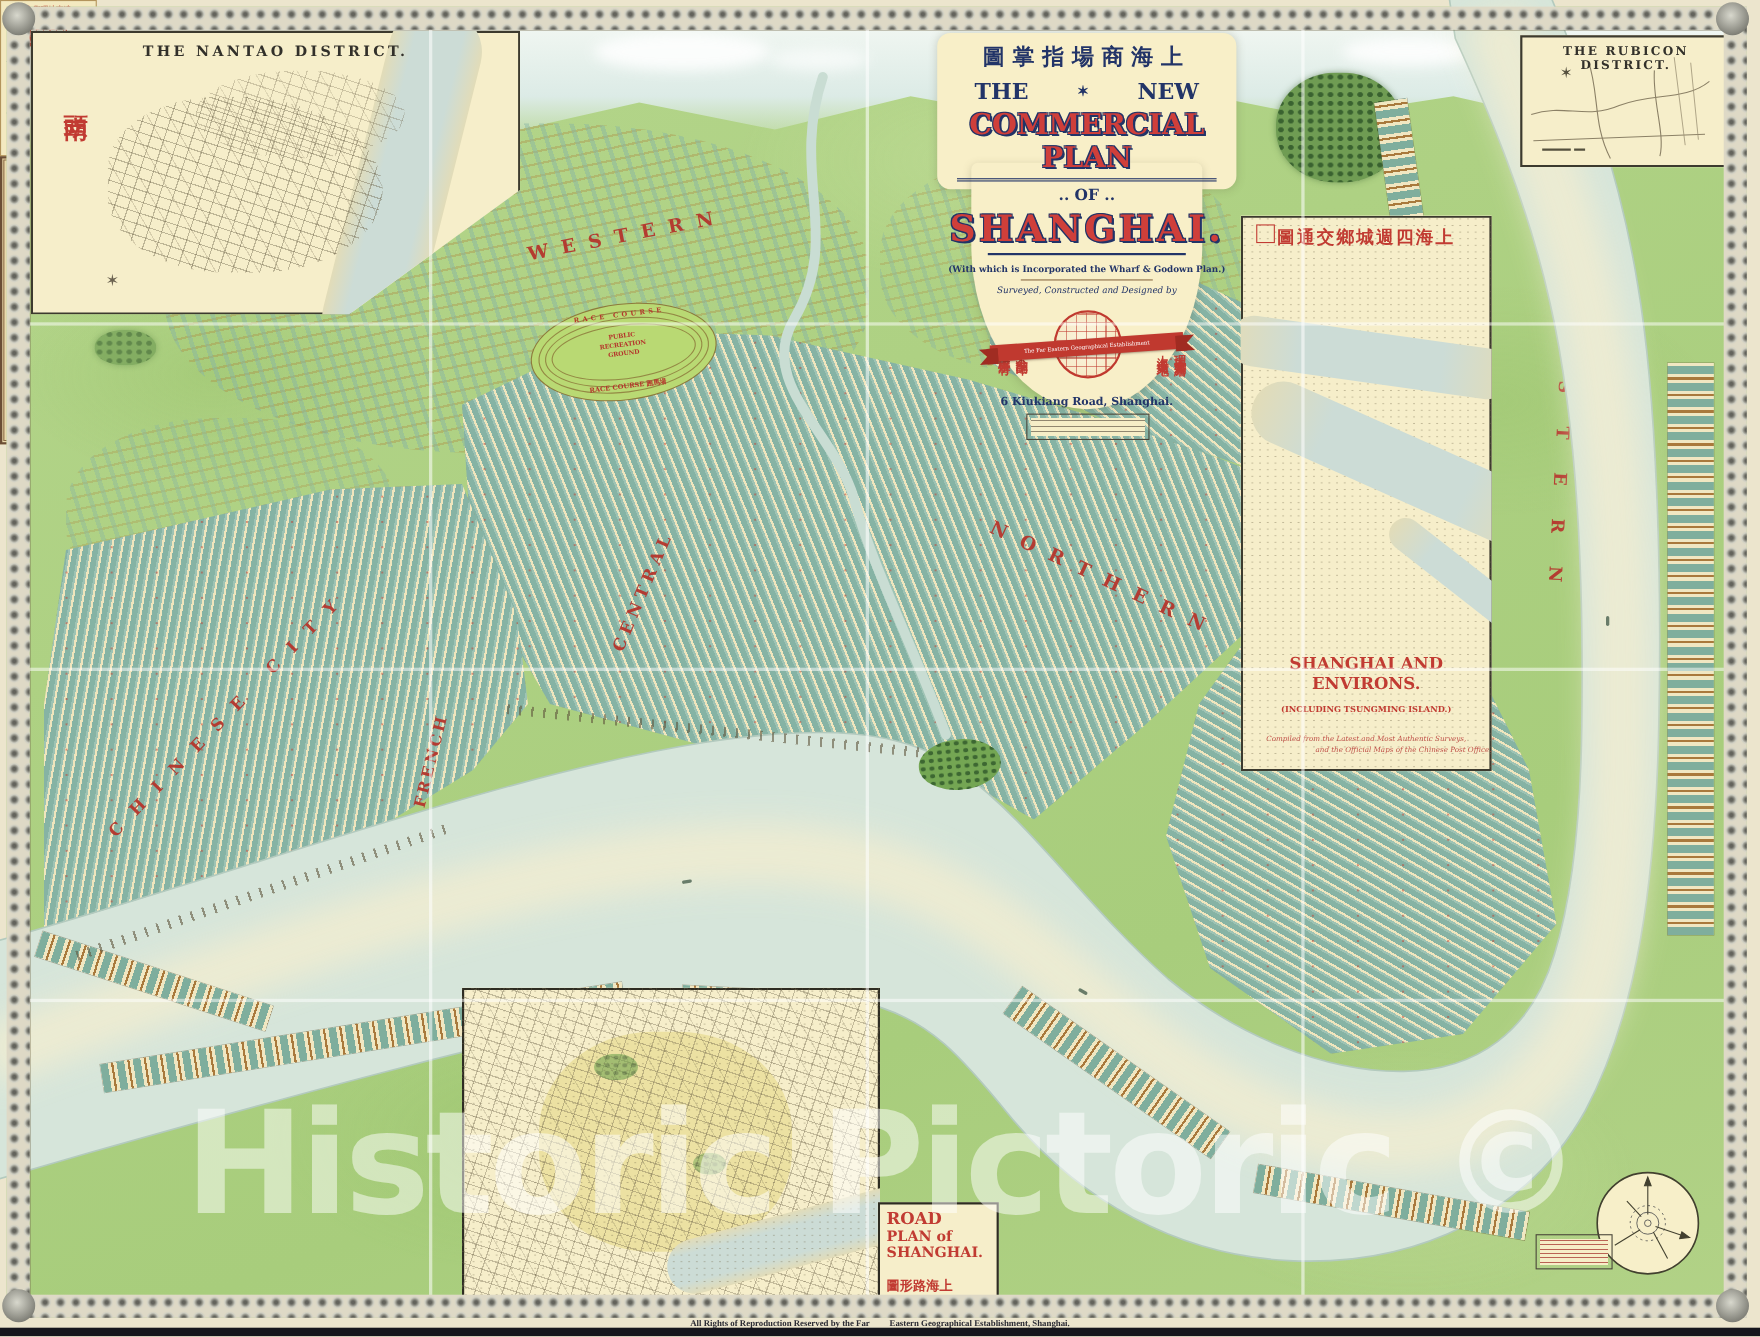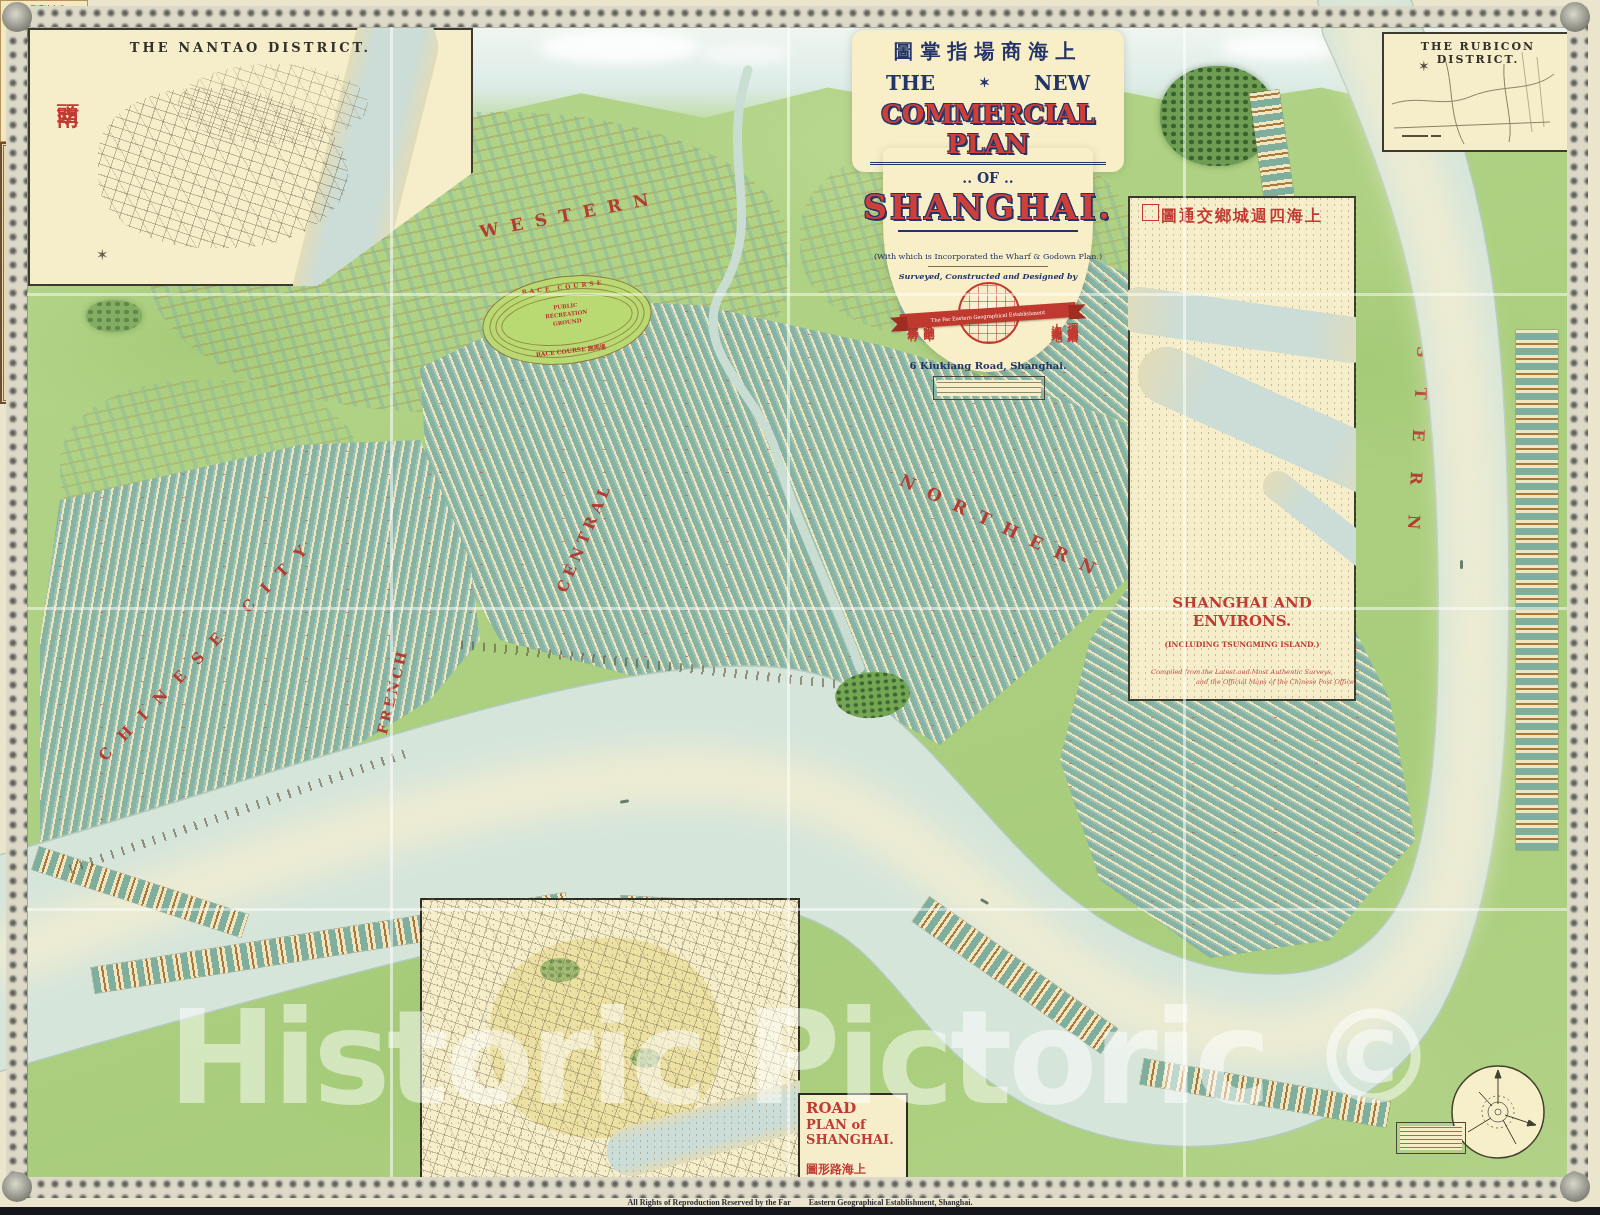--- a/index.html
+++ b/index.html
@@ -53,21 +53,21 @@
   .rcn{position:absolute;color:#c13b32;font-size:19px;font-weight:bold;}
   
   .foldv{position:absolute;top:26px;height:1154px;width:3px;background:rgba(255,255,255,.55);z-index:35;}
   .foldh{position:absolute;left:26px;width:1542px;height:3px;background:rgba(255,255,255,.5);z-index:35;}
   
   #cart-top{position:absolute;left:852px;top:30px;width:272px;height:142px;background:#f8efc8;
       border-radius:12px;box-shadow:0 0 8px rgba(90,90,60,.25);z-index:20;}
   #cart-bowl{position:absolute;left:883px;top:148px;width:210px;height:224px;background:#f8efc8;
       border-radius:6px 6px 105px 105px / 6px 6px 150px 150px;box-shadow:0 2px 8px rgba(90,90,60,.25);z-index:20;}
   #cartouche{position:absolute;left:852px;top:30px;width:272px;height:350px;z-index:21;text-align:center;}
-  .navy{color:#223468;font-weight:bold;}
+  .navy{color:#223468;}
   .slab{color:#cf3f3a;font-family:"DejaVu Serif",serif;font-weight:bold;
         text-shadow:1px 1px 0 #223468,-1px -1px 0 #223468,1px -1px 0 #223468,-1px 1px 0 #223468,2px 2px 0 #223468;}
   .seal-v{position:absolute;writing-mode:vertical-rl;color:#c13b32;font-size:11px;font-weight:bold;letter-spacing:2px;}
   #globe{position:absolute;left:106px;top:252px;width:58px;height:58px;border:2px solid #c0392f;border-radius:50%;
       background:radial-gradient(#fdf8e6,#f3e3b8);overflow:hidden;}
   #globe .gl{position:absolute;inset:0;background-image:
       repeating-linear-gradient(0deg, rgba(192,57,47,.55) 0 1px, transparent 1px 8px),
       repeating-linear-gradient(90deg, rgba(192,57,47,.55) 0 1px, transparent 1px 9px);
       border-radius:50%;}
   #ribbon{position:absolute;left:48px;top:278px;width:176px;height:15px;background:#c0392f;
@@ -225,21 +225,21 @@
     <div class="navy" style="display:flex;justify-content:space-between;padding:0 34px;font-size:20px;font-weight:bold;margin-top:6px;">
       <span>THE</span>
       <span style="font-size:13px;margin-top:4px;">✶</span>
       <span>NEW</span>
     </div>
     <div class="slab" style="font-size:26px;letter-spacing:0px;margin-top:4px;">COMMERCIAL PLAN</div>
     <div style="width:236px;margin:3px auto 0;border-bottom:3px double #223468;"></div>
     <div class="navy" style="font-size:14px;font-weight:bold;margin-top:5px;">.. OF ..</div>
     <div class="slab" style="font-size:33px;letter-spacing:3px;margin-top:2px;">SHANGHAI.</div>
     <div style="width:180px;margin:3px auto 0;border-bottom:2px solid #223468;"></div>
-    <div class="navy" style="font-size:8px;font-weight:normal;margin-top:20px;">(With which is Incorporated the Wharf &amp; Godown Plan.)</div>
+    <div class="navy" style="font-size:8px;font-weight:bold;margin-top:7px;">(With which is Incorporated the Wharf &amp; Godown Plan.)</div>
     <div style="width:120px;margin:5px auto 0;border-bottom:1px solid #8a6a45;"></div>
     <div class="navy" style="font-size:8px;font-style:italic;margin-top:4px;">Surveyed, Constructed and Designed by</div>
     <div class="seal-v" style="left:52px;top:256px;height:66px;">版權所有</div>
     <div class="seal-v" style="left:68px;top:256px;height:66px;">不准翻印</div>
     <div class="seal-v" style="left:196px;top:256px;height:66px;">上海遠東地</div>
     <div class="seal-v" style="left:212px;top:256px;height:66px;">理學會測繪</div>
     <div id="globe">
         <div class="gl"></div>
       </div>
     <div id="ribbon">

